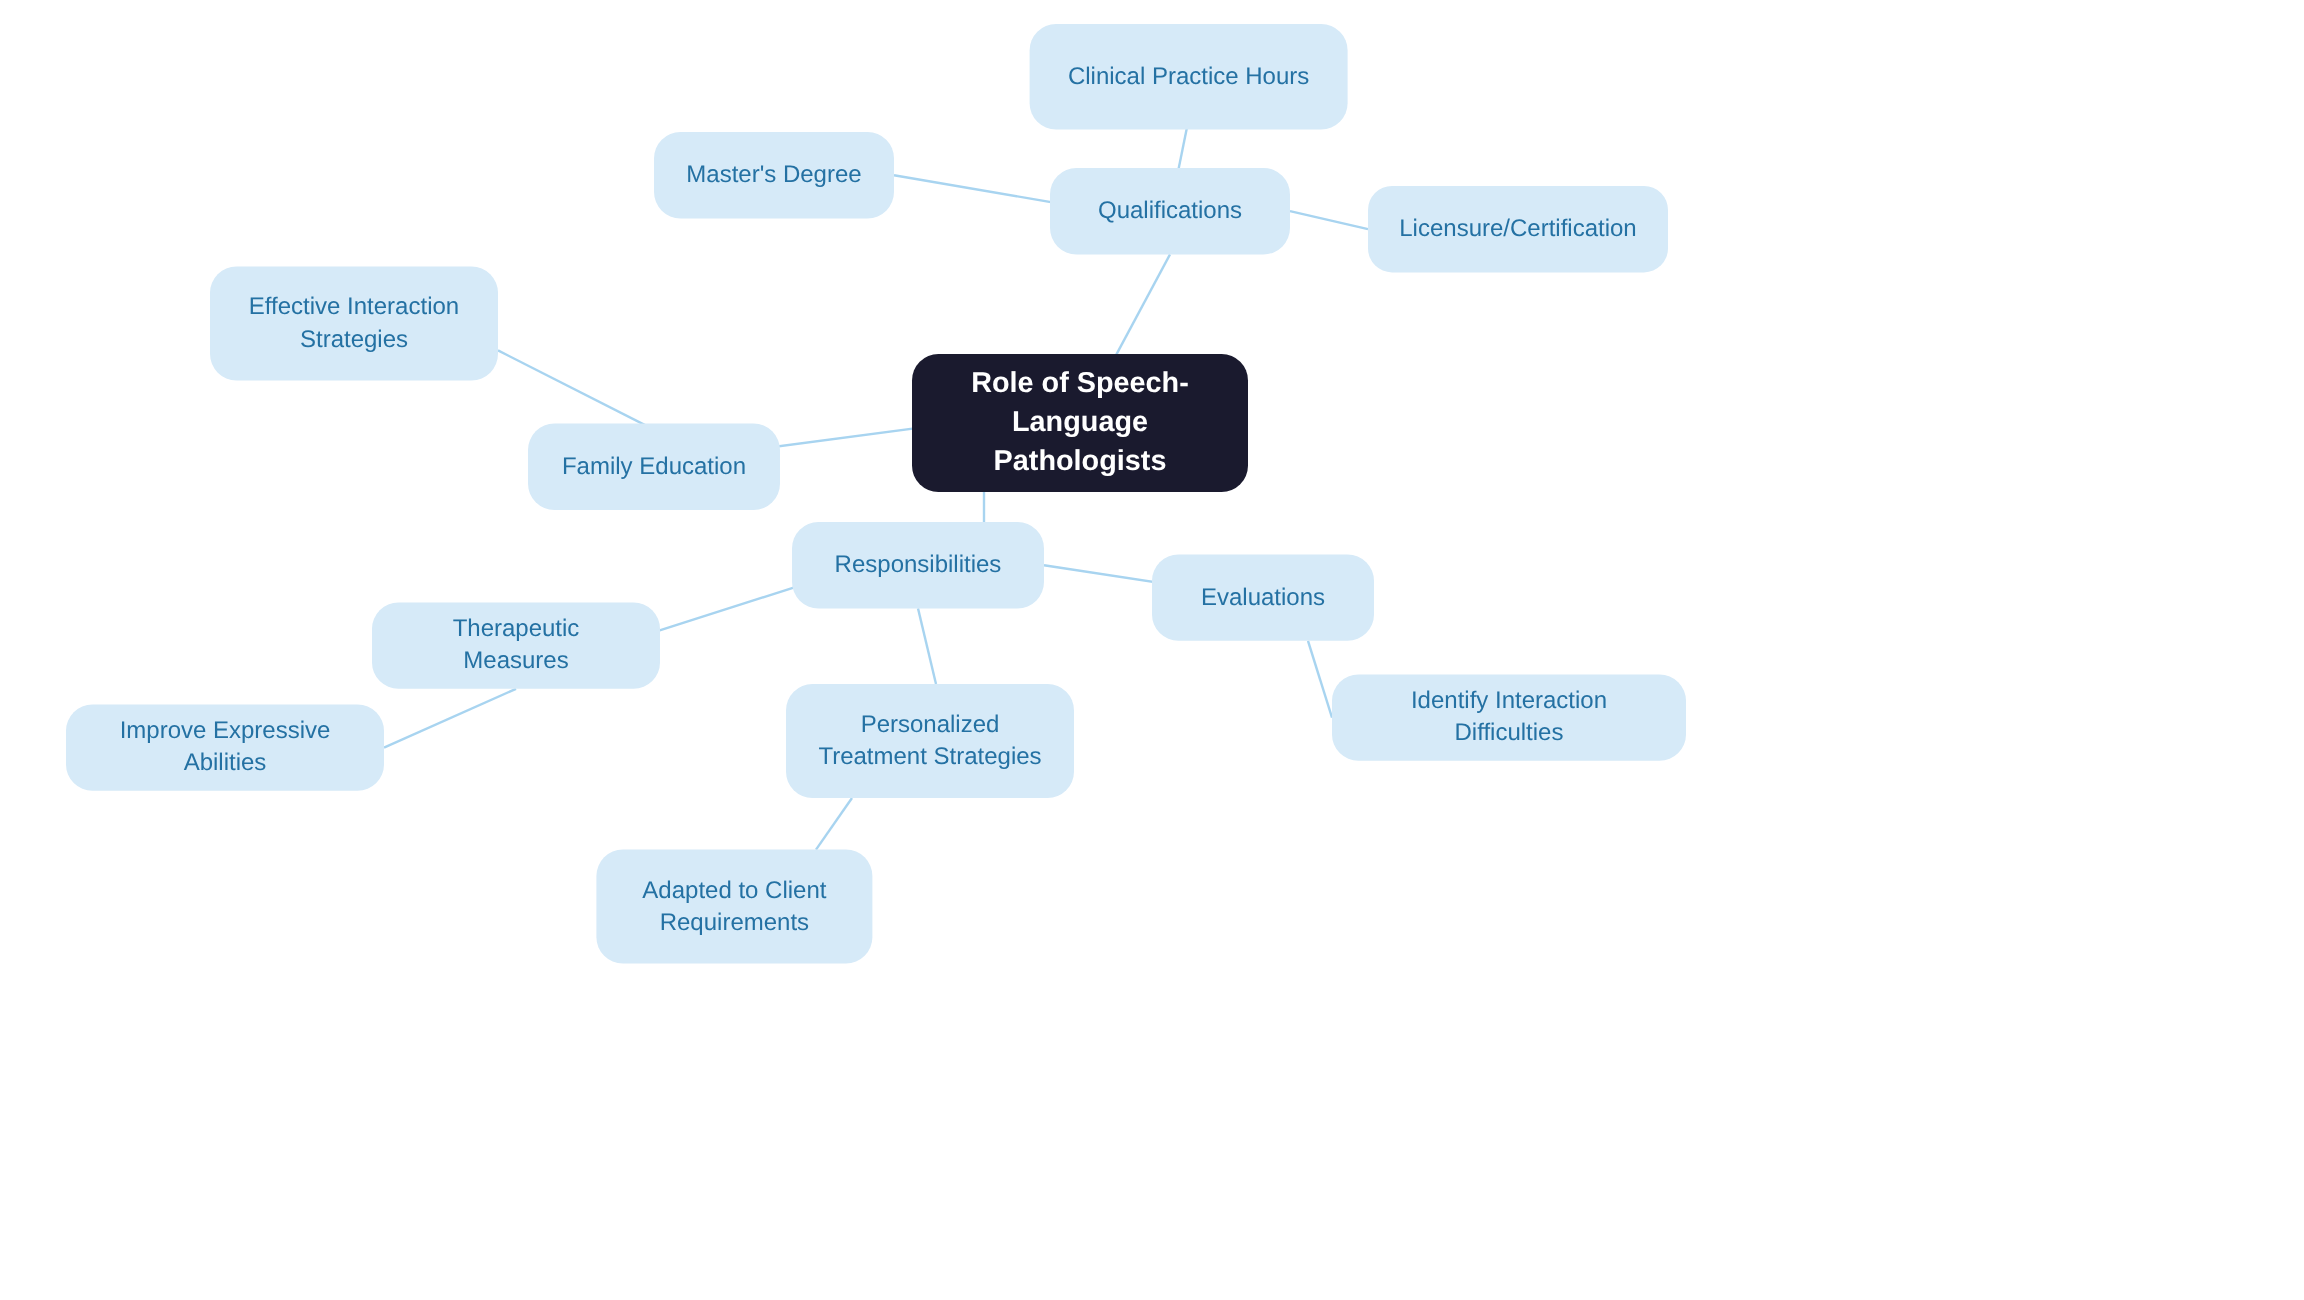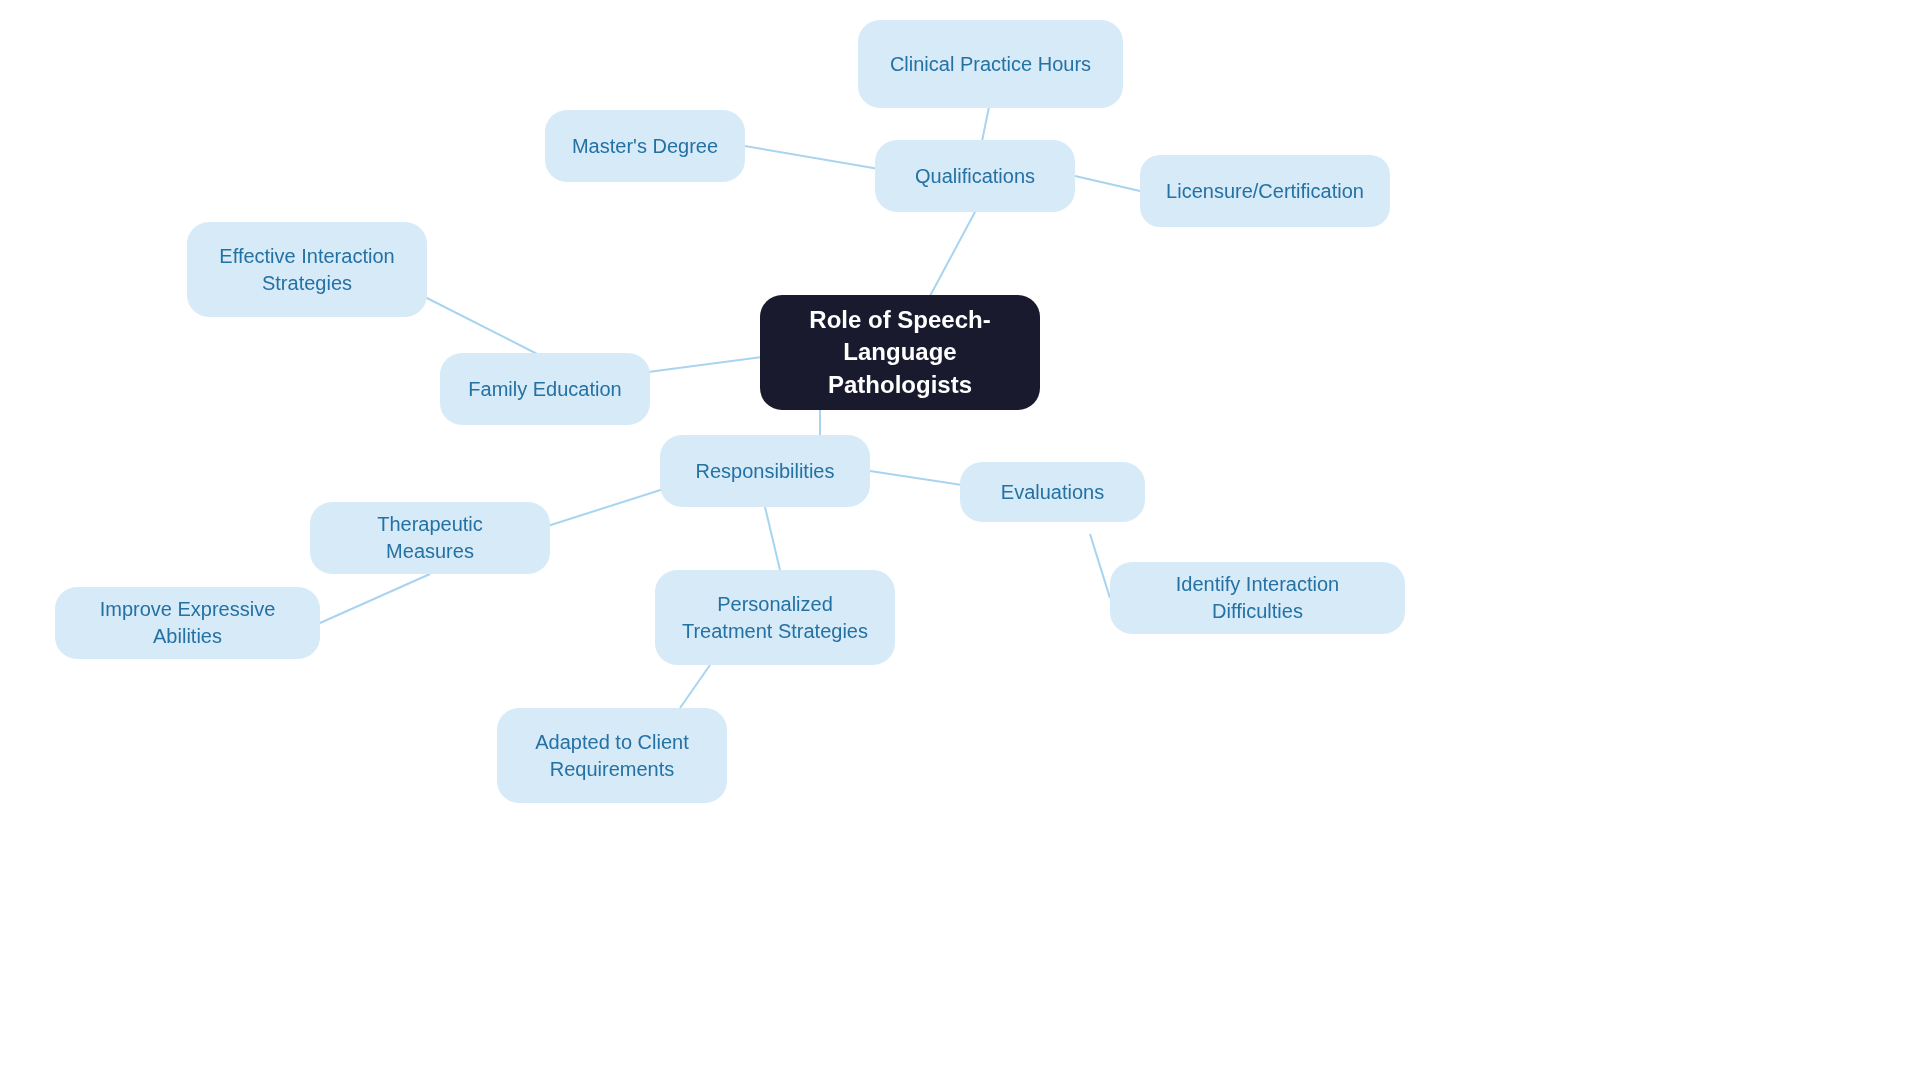--- a/index.html
+++ b/index.html
@@ -98,41 +98,41 @@
 </div>
 
 <div class="node node-light node-medium" style="left:545px; top:110px; width:200px; height:72px;">
   <span>Master's Degree</span>
 </div>
 
 <div class="node node-light node-large" style="left:1140px; top:155px; width:250px; height:72px;border-radius:20px;">
   <span>Licensure/Certification</span>
 </div>
 
-<div class="node node-light" style="left:175px; top:222px; width:240px; height:95px;margin-left:12px;">
+<div class="node node-light" style="left:175px; top:222px; width:240px; height:95px;">
   <span>Effective Interaction Strategies</span>
 </div>
 
 <div class="node node-light node-medium" style="left:440px; top:340px; width:210px; height:72px;margin-top:13px;">
   <span>Family Education</span>
 </div>
 
 <div class="node node-light node-medium" style="left:660px; top:435px; width:210px; height:72px;">
   <span>Responsibilities</span>
 </div>
 
 <div class="node node-light node-large" style="left:310px; top:502px; width:240px; height:72px;">
   <span>Therapeutic Measures</span>
 </div>
 
 <div class="node node-light node-large" style="left:55px; top:587px; width:265px; height:72px;">
   <span>Improve Expressive Abilities</span>
 </div>
 
-<div class="node node-light node-medium" style="left:960px; top:462px; width:185px; height:60px;">
+<div class="node node-light node-medium" style="left:960px; top:462px; width:185px; height:72px;">
   <span>Evaluations</span>
 </div>
 
 <div class="node node-light" style="left:655px; top:570px; width:240px; height:95px;">
   <span>Personalized Treatment Strategies</span>
 </div>
 
 <div class="node node-light" style="left:1110px; top:562px; width:295px; height:72px;">
   <span>Identify Interaction Difficulties</span>
 </div>

